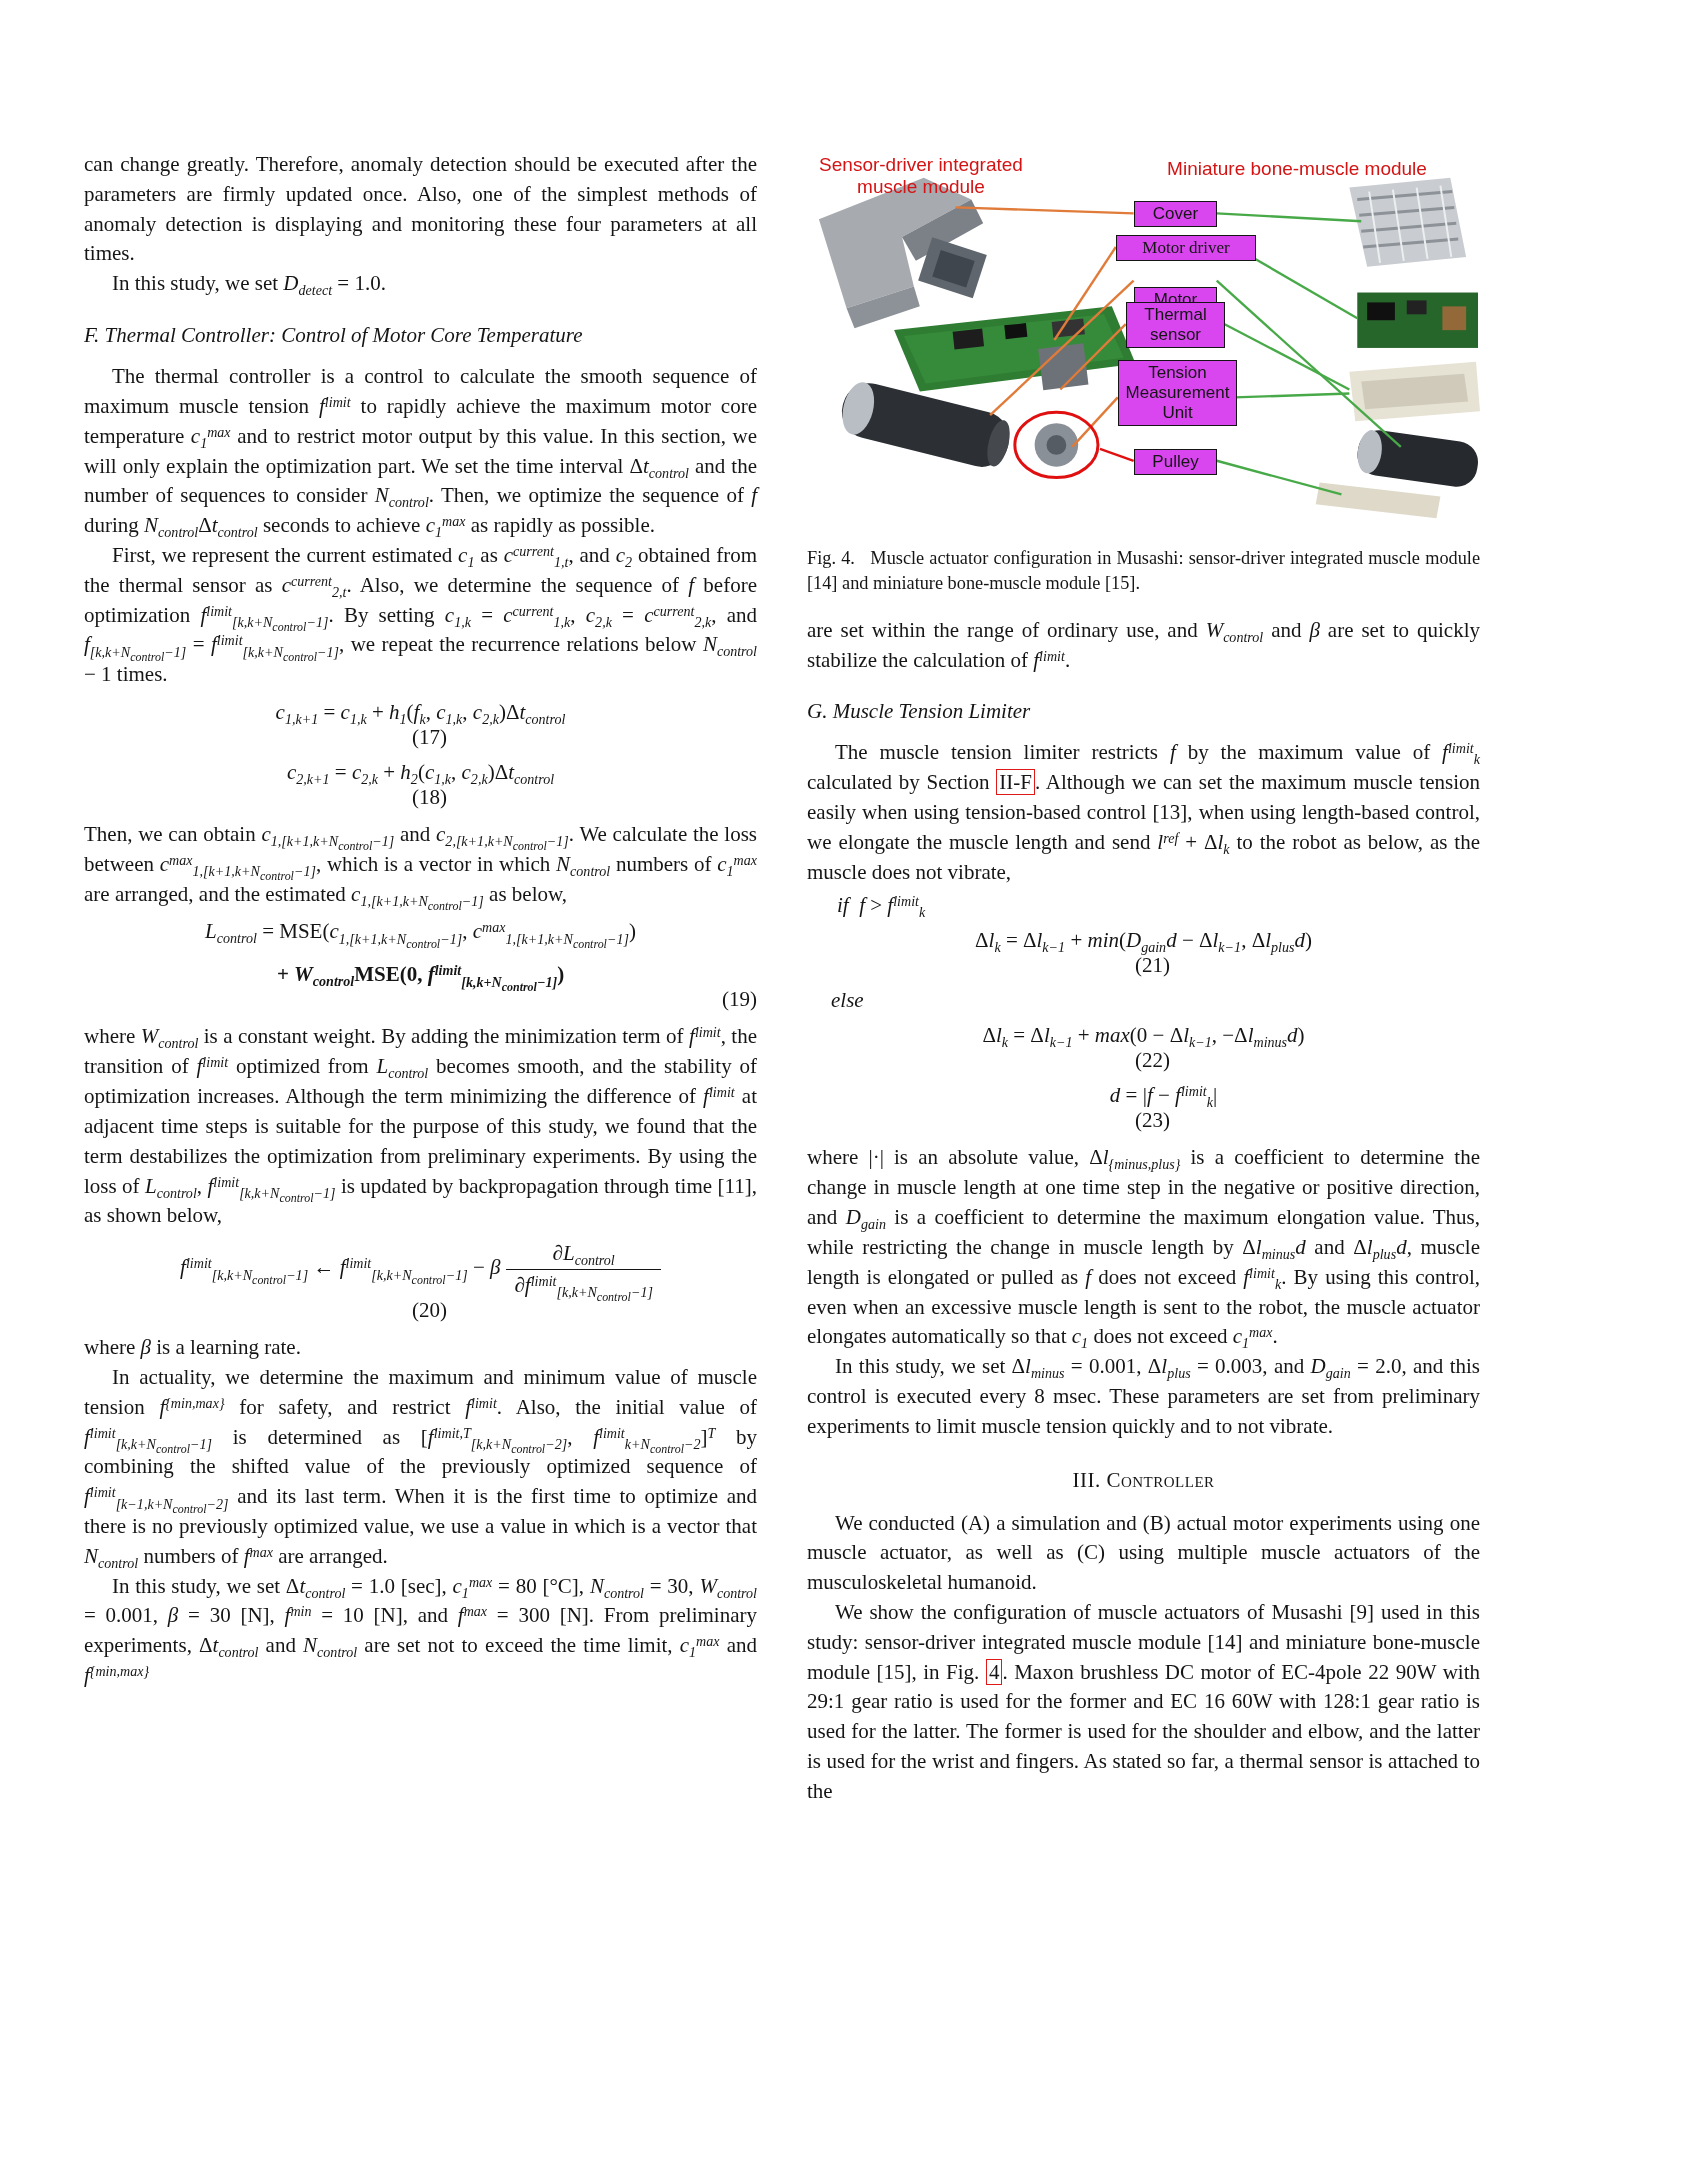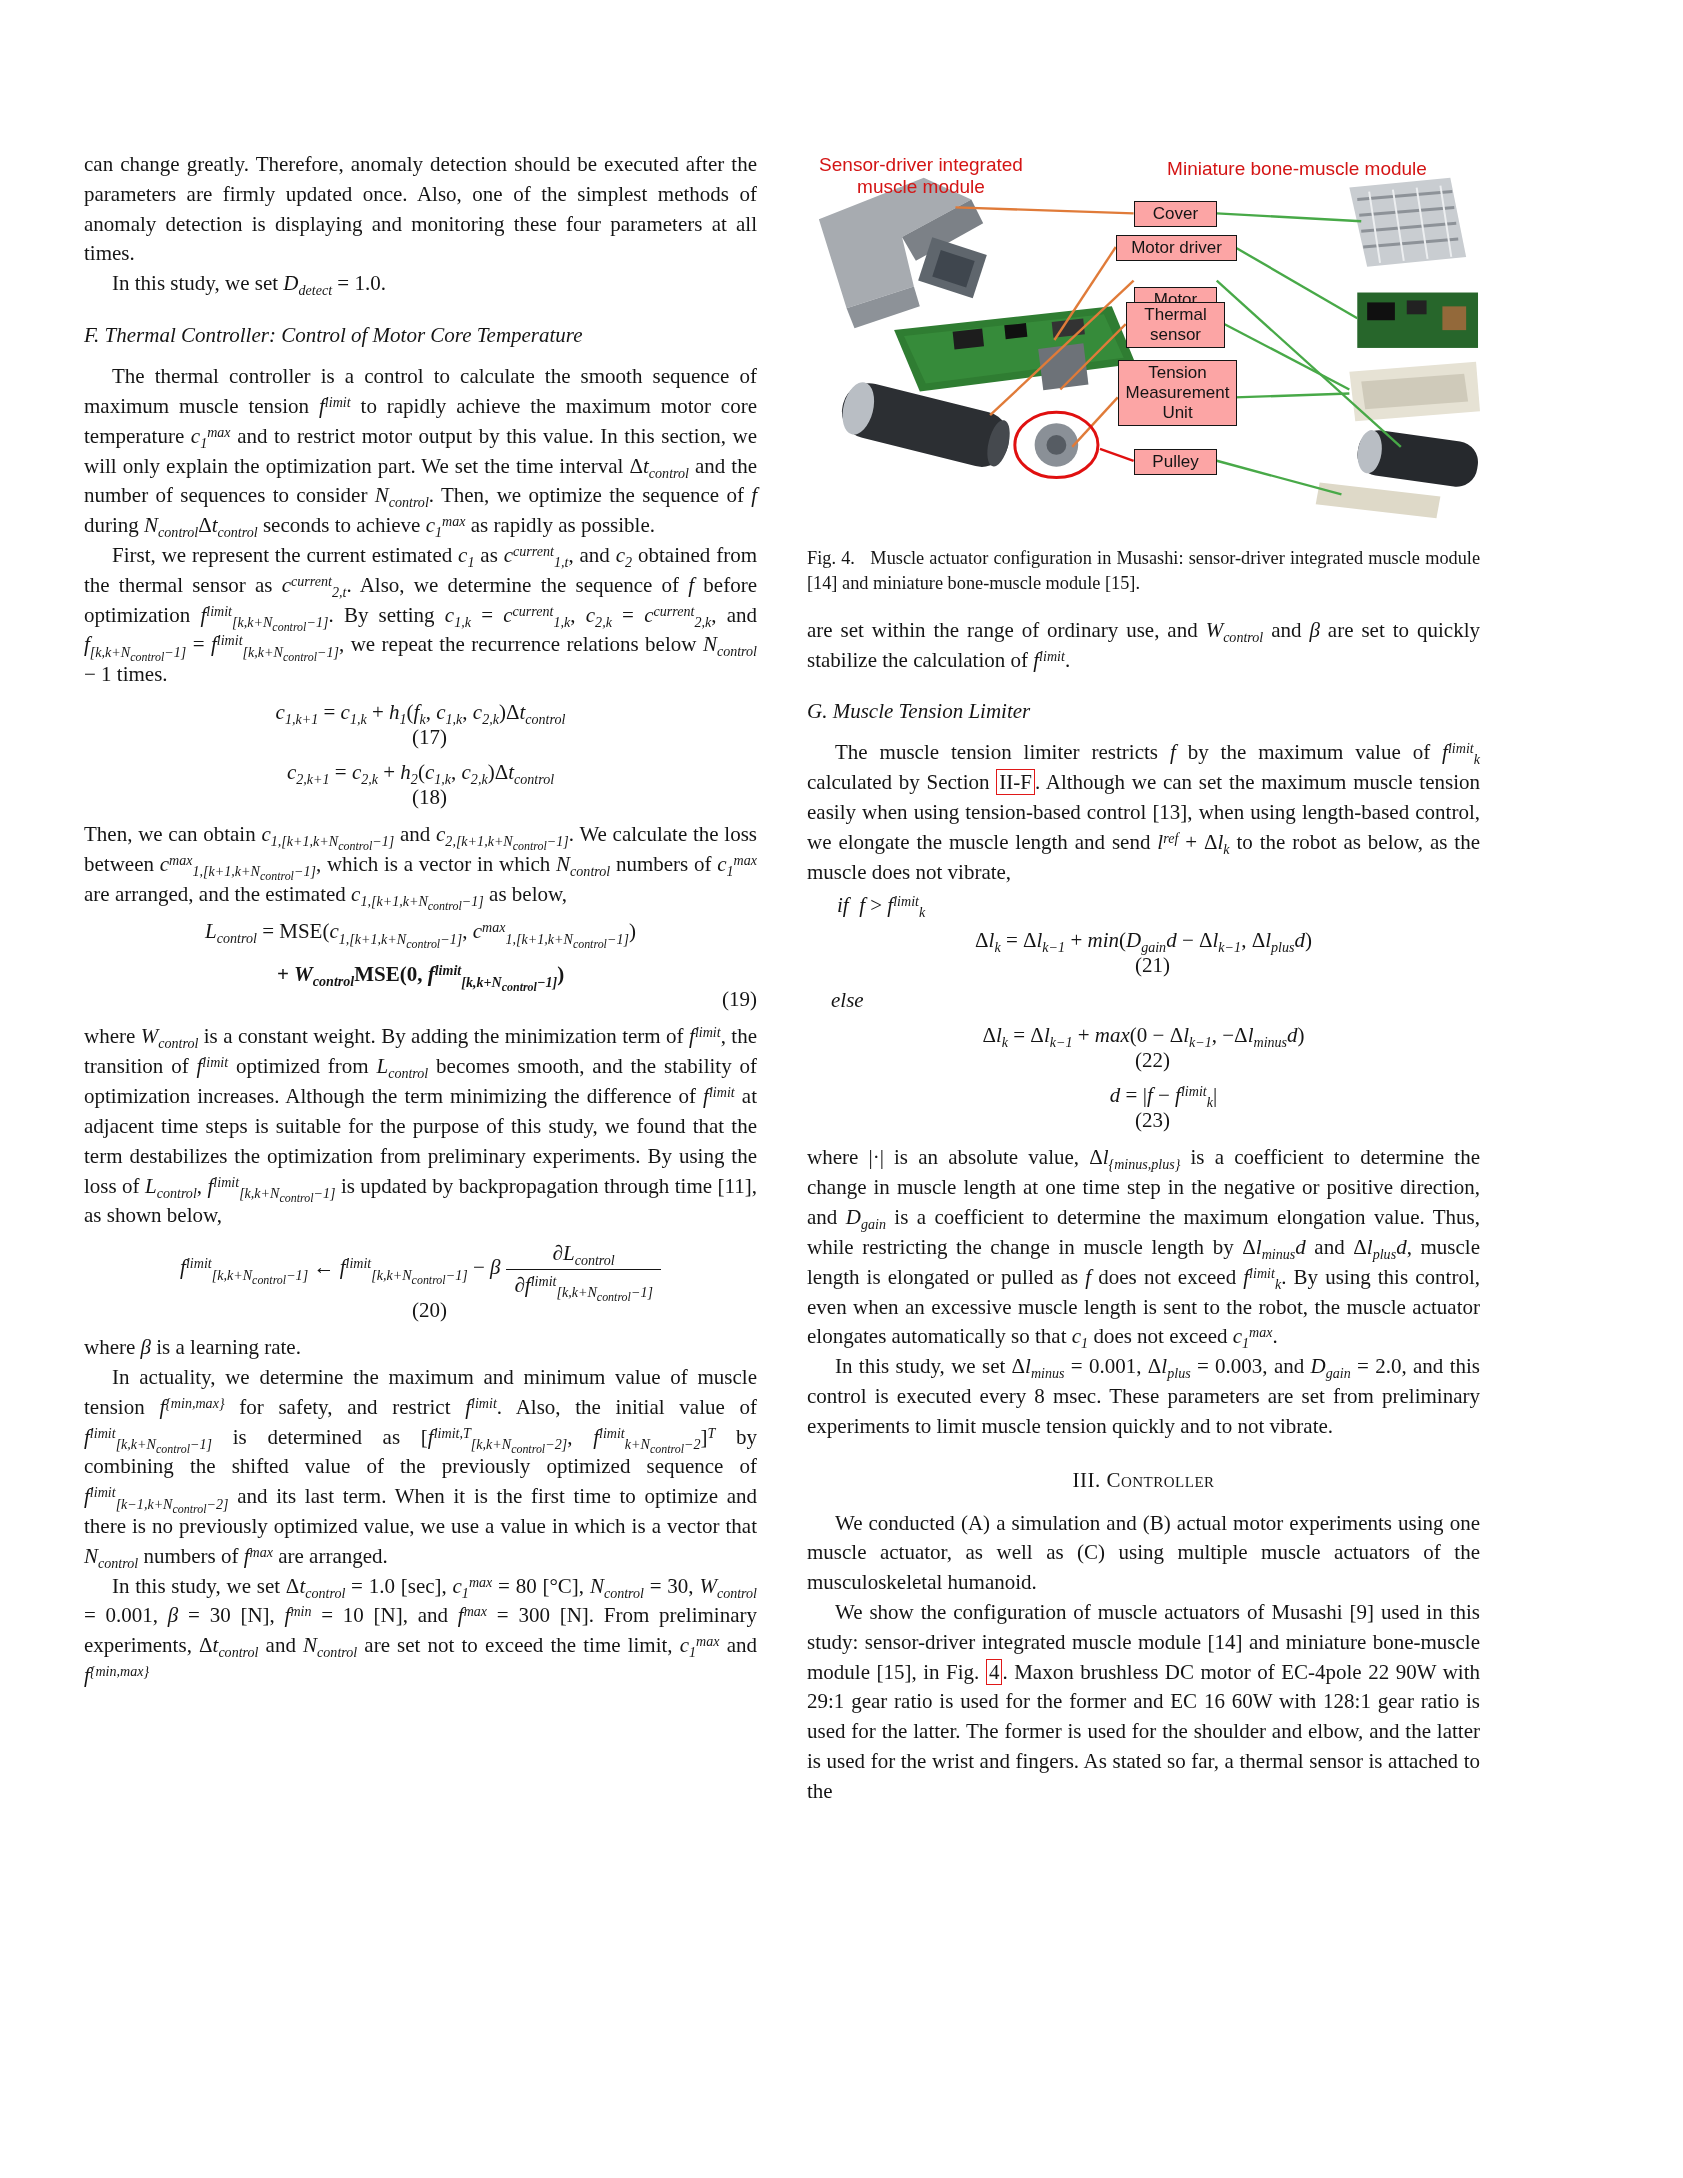--- a/index.html
+++ b/index.html
@@ -28,21 +28,21 @@
 
   .frac { display:inline-block; vertical-align:middle; text-align:center; margin-left:6px; }
   .frac .fnum { display:block; padding:0 8px 3px 8px; border-bottom:1.5px solid #151515; }
   .frac .fden { display:block; padding:3px 8px 0 8px; }
 
   .refbox { border:1.8px solid #e01818; padding:0 2px; }
 
   .figure { margin:0 0 20px 0; }
   .figviz { position:relative; width:673px; height:384px; }
   .fig-red { position:absolute; color:#d41414; font-family:"Liberation Sans", sans-serif; font-size:19px; line-height:1.15; text-align:center; }
-  .fig-box { position:absolute; border:1.7px solid #151515; background:#fca5a5; font-family:"Liberation Sans", sans-serif; font-size:17px; line-height:1.18; text-align:center; padding:2px 5px; }
+  .fig-box { position:absolute; border:1.7px solid #151515; background:#d946ef; font-family:"Liberation Sans", sans-serif; font-size:17px; line-height:1.18; text-align:center; padding:2px 5px; }
   .fig-caption { font-size:18.3px; line-height:1.36; text-align:justify; margin-top:12px; }
 </style>
 </head>
 <body>
 
 <div class="page">
 
   <div class="col">
     <p class="body">can change greatly. Therefore, anomaly detection should be executed after the parameters are firmly updated once. Also, one of the simplest methods of anomaly detection is displaying and monitoring these four parameters at all times.</p>
     <p class="body indent">In this study, we set <i>D</i><sub>detect</sub> = 1.0.</p>
@@ -150,21 +150,21 @@
           </g>
 
           <g>
             <ellipse cx="252" cy="298" rx="42" ry="33" fill="none" stroke="#e01010" stroke-width="3"></ellipse>
             <path d="M330,314 L296,302" stroke="#e01010" stroke-width="2.4" fill="none"></path>
           </g>
         </svg>
         <div class="fig-red" style="left:6px; top:4px; width:216px;">Sensor-driver integrated muscle module</div>
         <div class="fig-red" style="left:307px; top:8px; width:366px;">Miniature bone-muscle module</div>
         <div class="fig-box" style="left:327px; top:51px; width:83px;">Cover</div>
-        <div class="fig-box" style="left:309px; top:85px; width:121px;">Motor driver</div>
+        <div class="fig-box" style="left:309px; top:85px; width:140px;font-family:Liberation Serif, serif;">Motor driver</div>
         <div class="fig-box" style="left:327px; top:137px; width:83px;">Motor</div>
         <div class="fig-box" style="left:319px; top:152px; width:99px;">Thermal sensor</div>
         <div class="fig-box" style="left:311px; top:210px; width:119px;">Tension Measurement Unit</div>
         <div class="fig-box" style="left:327px; top:299px; width:83px;">Pulley</div>
       </div>
       <figcaption class="fig-caption">Fig. 4.&nbsp;&nbsp;&nbsp;Muscle actuator configuration in Musashi: sensor-driver integrated muscle module [14] and miniature bone-muscle module [15].</figcaption>
     </figure>
 
     <p class="body">are set within the range of ordinary use, and <i>W</i><sub>control</sub> and <i>β</i> are set to quickly stabilize the calculation of <i>f</i><sup>limit</sup>.</p>
 

